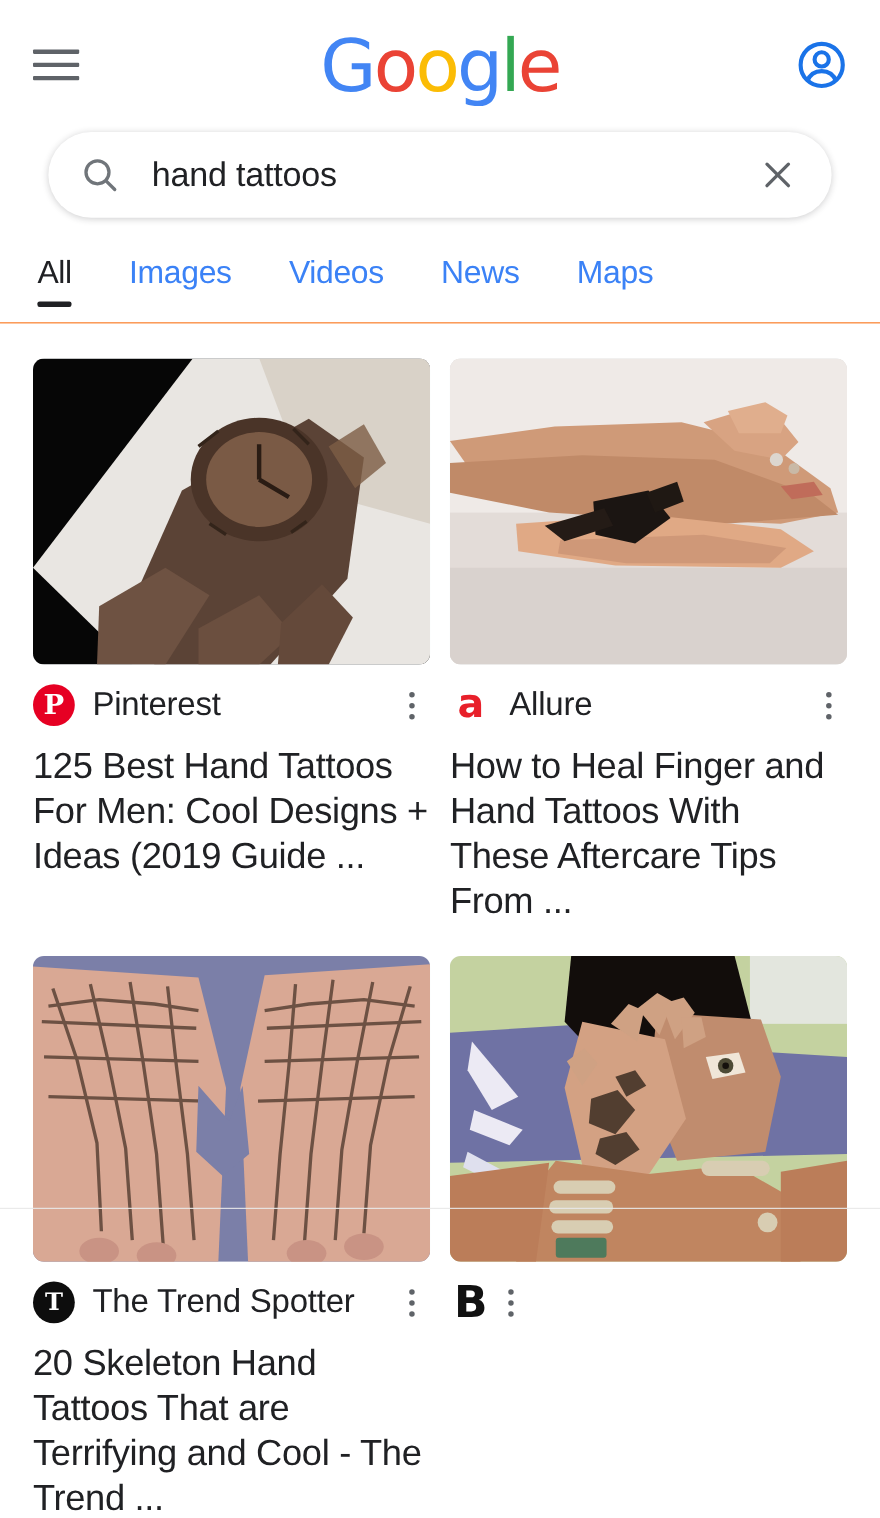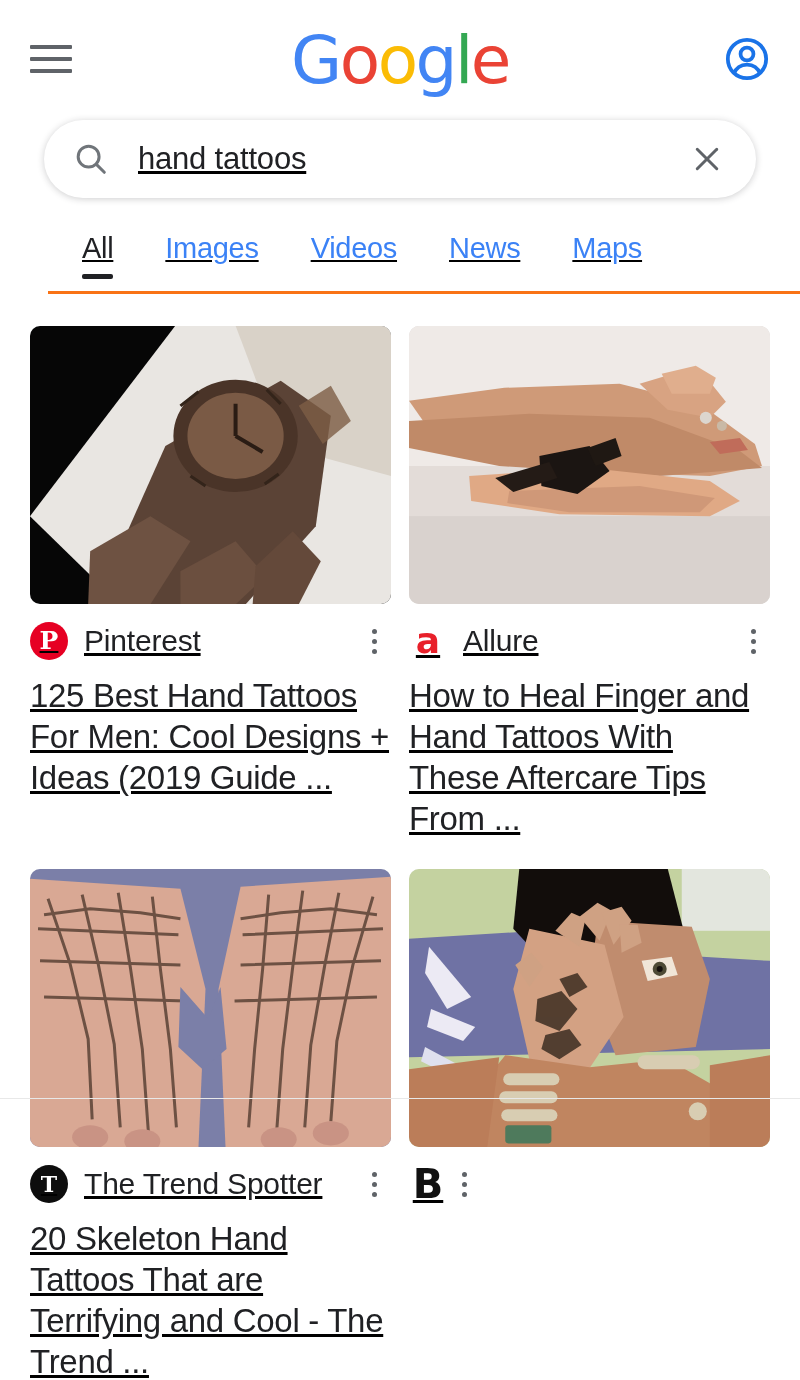--- a/index.html
+++ b/index.html
@@ -8,21 +8,20 @@
     height: 1380px;
     background: #ffffff;
     font-family: "Liberation Sans", sans-serif;
     overflow: hidden;
   }
   .page {
     position: relative;
     width: 800px;
     height: 1109px;
     background: #fff;
-    text-decoration: underline;
   }
 
   
   .header {
     position: relative;
     height: 118px;
     display: flex;
     align-items: center;
     justify-content: space-between;
     padding: 0 26px 0 30px;
@@ -101,23 +100,22 @@
     align-items: center;
     justify-content: center;
     cursor: pointer;
   }
 
   
   .tabsrow {
     position: relative;
     margin-top: 26px;
     height: 70px;
-    border-bottom: 3px solid #f97316;
-    overflow: hidden;
-    margin-left: 48px;
+    border-bottom: 1px solid #f97316;
+    overflow: hidden;
   }
   .tabs {
     display: flex;
     align-items: flex-start;
     gap: 52px;
     padding: 8px 0 0 34px;
     white-space: nowrap;
   }
   .tab {
     position: relative;

